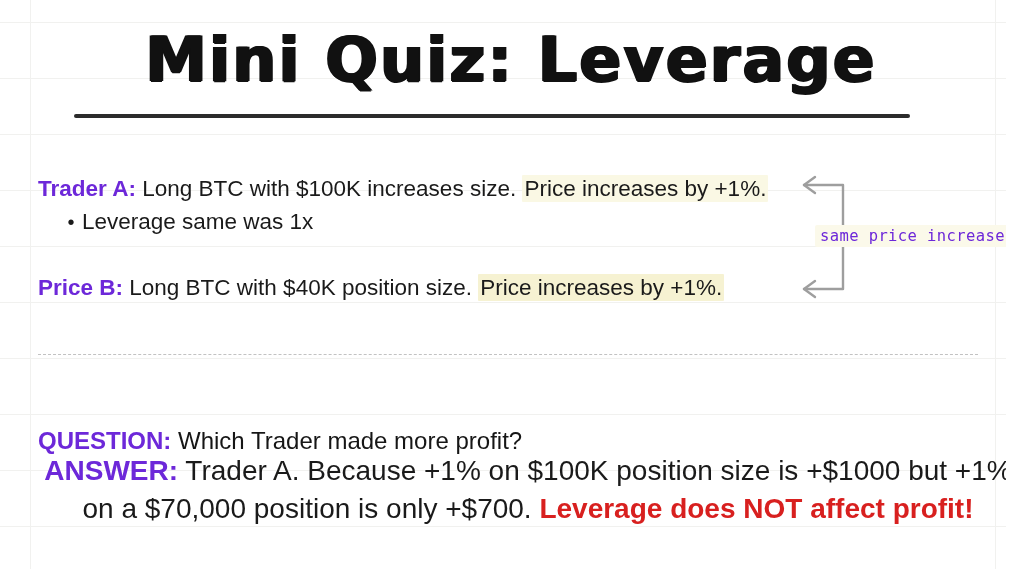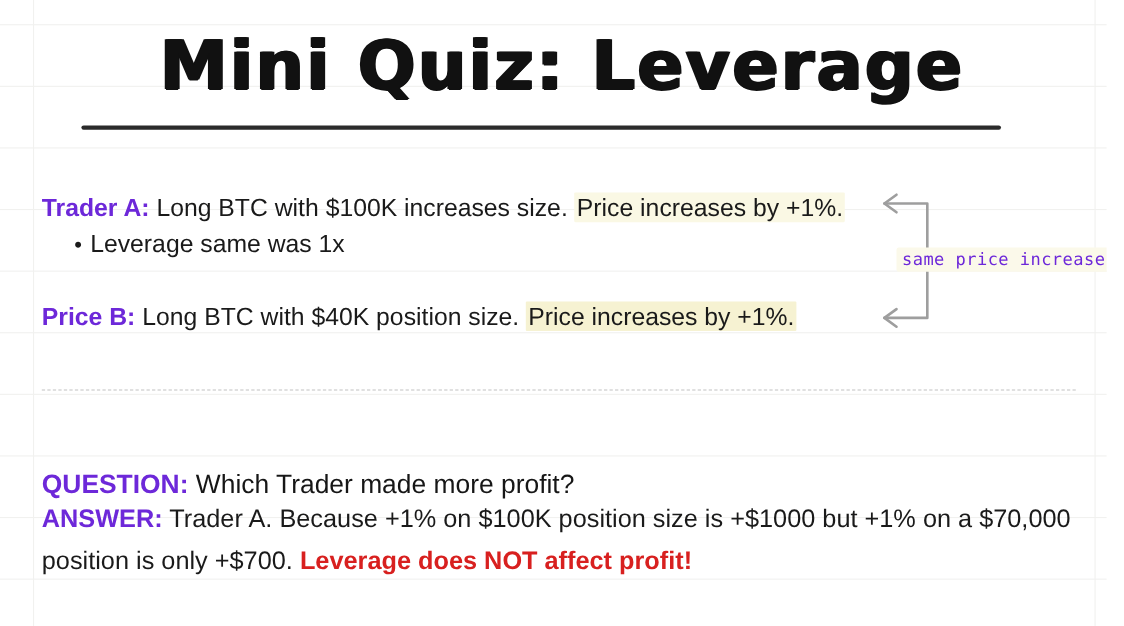--- a/index.html
+++ b/index.html
@@ -151,23 +151,24 @@
     white-space: nowrap;
     margin-top: 47px;
   }
   #question-line .lead { font-weight: 700; }
 
   #answer-block {
     position: absolute;
     left: 38px;
     top: 452px;
     width: 980px;
-    font-size: 23px;
+    font-size: 28px;
     line-height: 38px;
     color: #1a1a1a;
+    text-align: center;
   }
   #answer-block .lead { font-weight: 700; }
   .emphasis-red {
     color: #d8201f;
     font-weight: 700;
   }
 </style>
 </head>
 <body>
 

